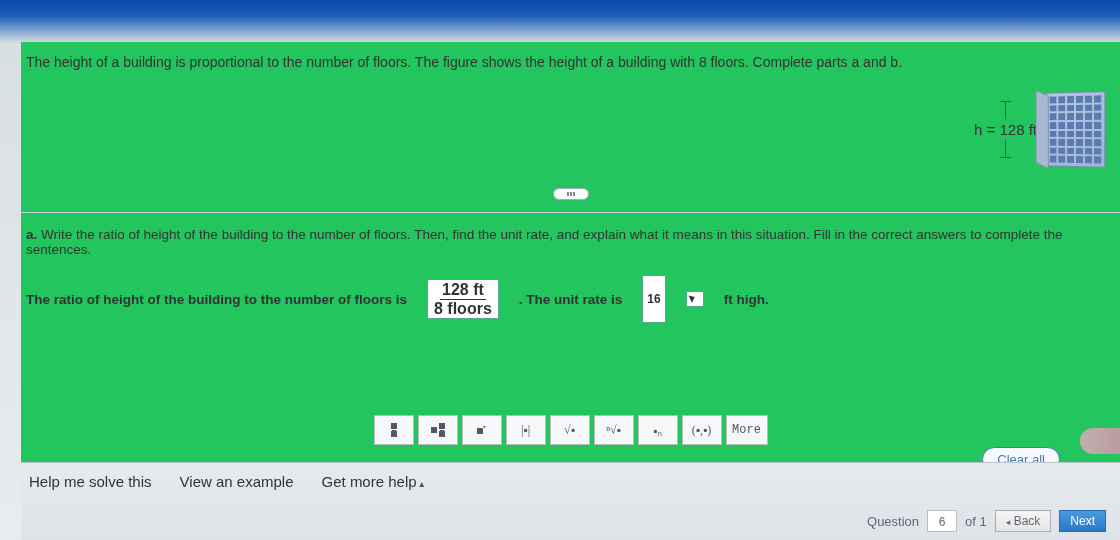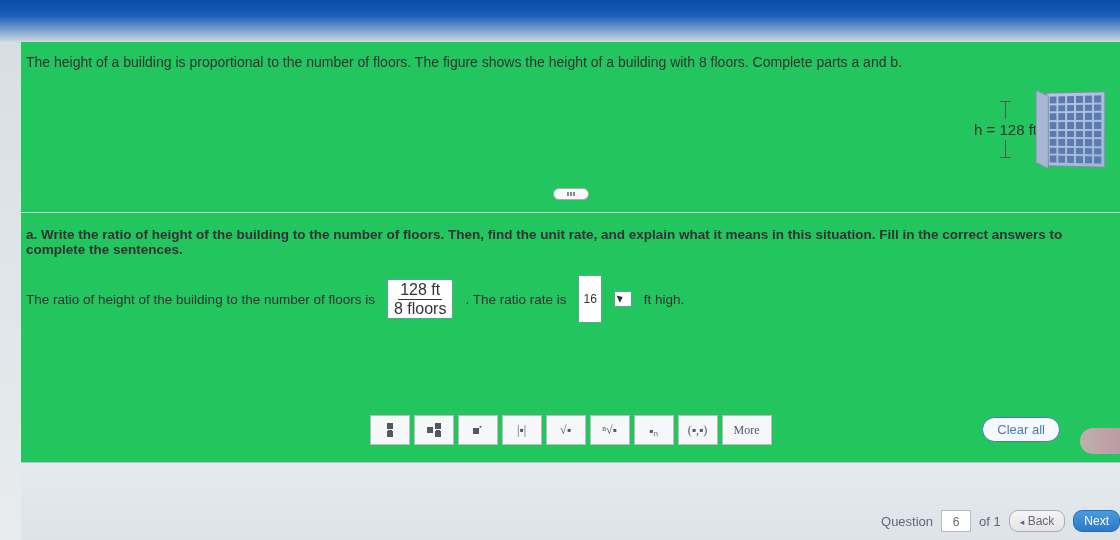--- a/index.html
+++ b/index.html
@@ -84,27 +84,28 @@
     .hr-line {
       border: none;
       border-top: 1px solid #c5ccd2;
       margin: 12px 0 0 0;
     }
     .part-a {
       padding: 14px 12px 8px 5px;
       font-size: 13.5px;
       color: #333;
     }
-    .part-a-prompt { margin-bottom: 18px; font-weight: bold; }
+    .part-a-prompt { margin-bottom: 18px; }
     .ratio-line {
       display: flex;
       align-items: center;
       flex-wrap: wrap;
-      gap: 12px;
+      gap: 20px;
       font-size: 13.5px;
+      font-weight: bold;
     }
     .fraction-box {
       display: inline-flex;
       flex-direction: column;
       align-items: center;
       border: 1px solid #5a8;
       padding: 1px 4px;
       background: #fff;
       font-size: 16px;
       line-height: 1.1;
@@ -155,21 +156,21 @@
       font-size: 12px;
       color: #556;
       cursor: pointer;
       font-family: 'Times New Roman', serif;
     }
     .palette-btn .frac {
       display:flex; flex-direction:column; align-items:center; line-height:0.6; font-size:8px;
     }
     .palette-btn .frac .t { border-bottom:1px solid #556; padding:0 2px 1px; }
     .palette-btn .frac .tfill { width:6px; height:6px; background:#556; }
-    .palette-btn.more { font-family: Liberation Serif, serif; width:50px; }
+    .palette-btn.more { font-family: Liberation Mono, monospace; width:42px; }
     .bottom-bar {
       position: absolute;
       bottom: 0; left: 0; right: 0;
       height: 78px;
       border-top: 1px solid #bcc4cc;
       background: linear-gradient(180deg, #e5eaee 0%, #dde3e8 100%);
       padding: 10px 14px 8px 8px;
     }
     .help-links {
       display: flex;
@@ -180,61 +181,61 @@
     }
     .help-link { cursor: pointer; }
     .help-link.dropdown::after {
       content: " ▴";
       font-size: 10px;
       color: #555;
     }
     .clear-all {
       position: absolute;
       right: 60px;
-      bottom: 98px;
+      bottom: 68px;
       border: 1.5px solid #4a7ab0;
       background: #f7fafc;
       color: #4a7ab0;
       border-radius: 14px;
       padding: 4px 14px;
       font-size: 13px;
       cursor: pointer;
     }
     .review-pill {
       position: absolute;
       right: -30px;
       bottom: 86px;
       width: 70px; height: 26px;
       border-radius: 13px;
       background: linear-gradient(90deg, #f5a8c8, #e878b0);
       opacity: 0.75;
     }
     .question-nav {
       position: absolute;
-      right: 0;
+      right: 14px;
       bottom: 8px;
       display: flex;
       align-items: center;
       gap: 8px;
       font-size: 13px;
       color: #667;
     }
     .qnum-box {
       border: 1px solid #bbb;
       background: #fff;
       width: 30px; height: 22px;
       text-align: center;
       line-height: 22px;
       font-size: 12px;
     }
     .nav-btn {
       border: 1px solid #aab;
       background: linear-gradient(#f5f5f5,#e5e5e5);
       padding: 3px 10px;
-      border-radius: 9px;
+      border-radius: 0;
       font-size: 12px;
       color: #667;
       cursor: pointer;
       text-align: right;
     }
     .nav-btn.next {
       background: linear-gradient(#4a9ae0,#2a7ac8);
       color: #fff;
       border-color: #2a6ab8;
     }
@@ -318,21 +319,21 @@
     <div class="part-a-prompt">
       <b>a.</b>
       <span>Write the ratio of height of the building to the number of floors. Then, find the unit rate, and explain what it means in this situation. Fill in the correct answers to complete the sentences.</span>
     </div>
     <div class="ratio-line">
       <span>The ratio of height of the building to the number of floors is</span>
       <span class="fraction-box">
         <span class="num">128 ft</span>
         <span class="den">8 floors</span>
       </span>
-      <span>. The ratio rate is</span>
+      <span>. The unit rate is</span>
       <span class="answer-box">16</span>
       <span class="cursor-box"></span>
       <span>ft high.</span>
     </div>
   </div>
 
   <div class="math-palette">
     <div class="palette-btn">
       <span class="frac">
           <span class="tfill"></span>
@@ -370,20 +371,25 @@
       </div>
     <div class="palette-btn more">
         <span>More</span>
       </div>
   </div>
 
   <button class="clear-all">Clear all</button>
   <div class="review-pill"></div>
 
   <div class="bottom-bar">
+    <div class="help-links">
+      <span class="help-link">Help me solve this</span>
+      <span class="help-link">View an example</span>
+      <span class="help-link dropdown">Get more help</span>
+    </div>
     <div class="question-nav">
       <span>Question</span>
       <span class="qnum-box">6</span>
       <span>of 1</span>
       <button class="nav-btn"><span class="tri">◂</span> <span>Back</span></button>
       <button class="nav-btn next"><span>Next</span></button>
     </div>
   </div>
 
 </div>

